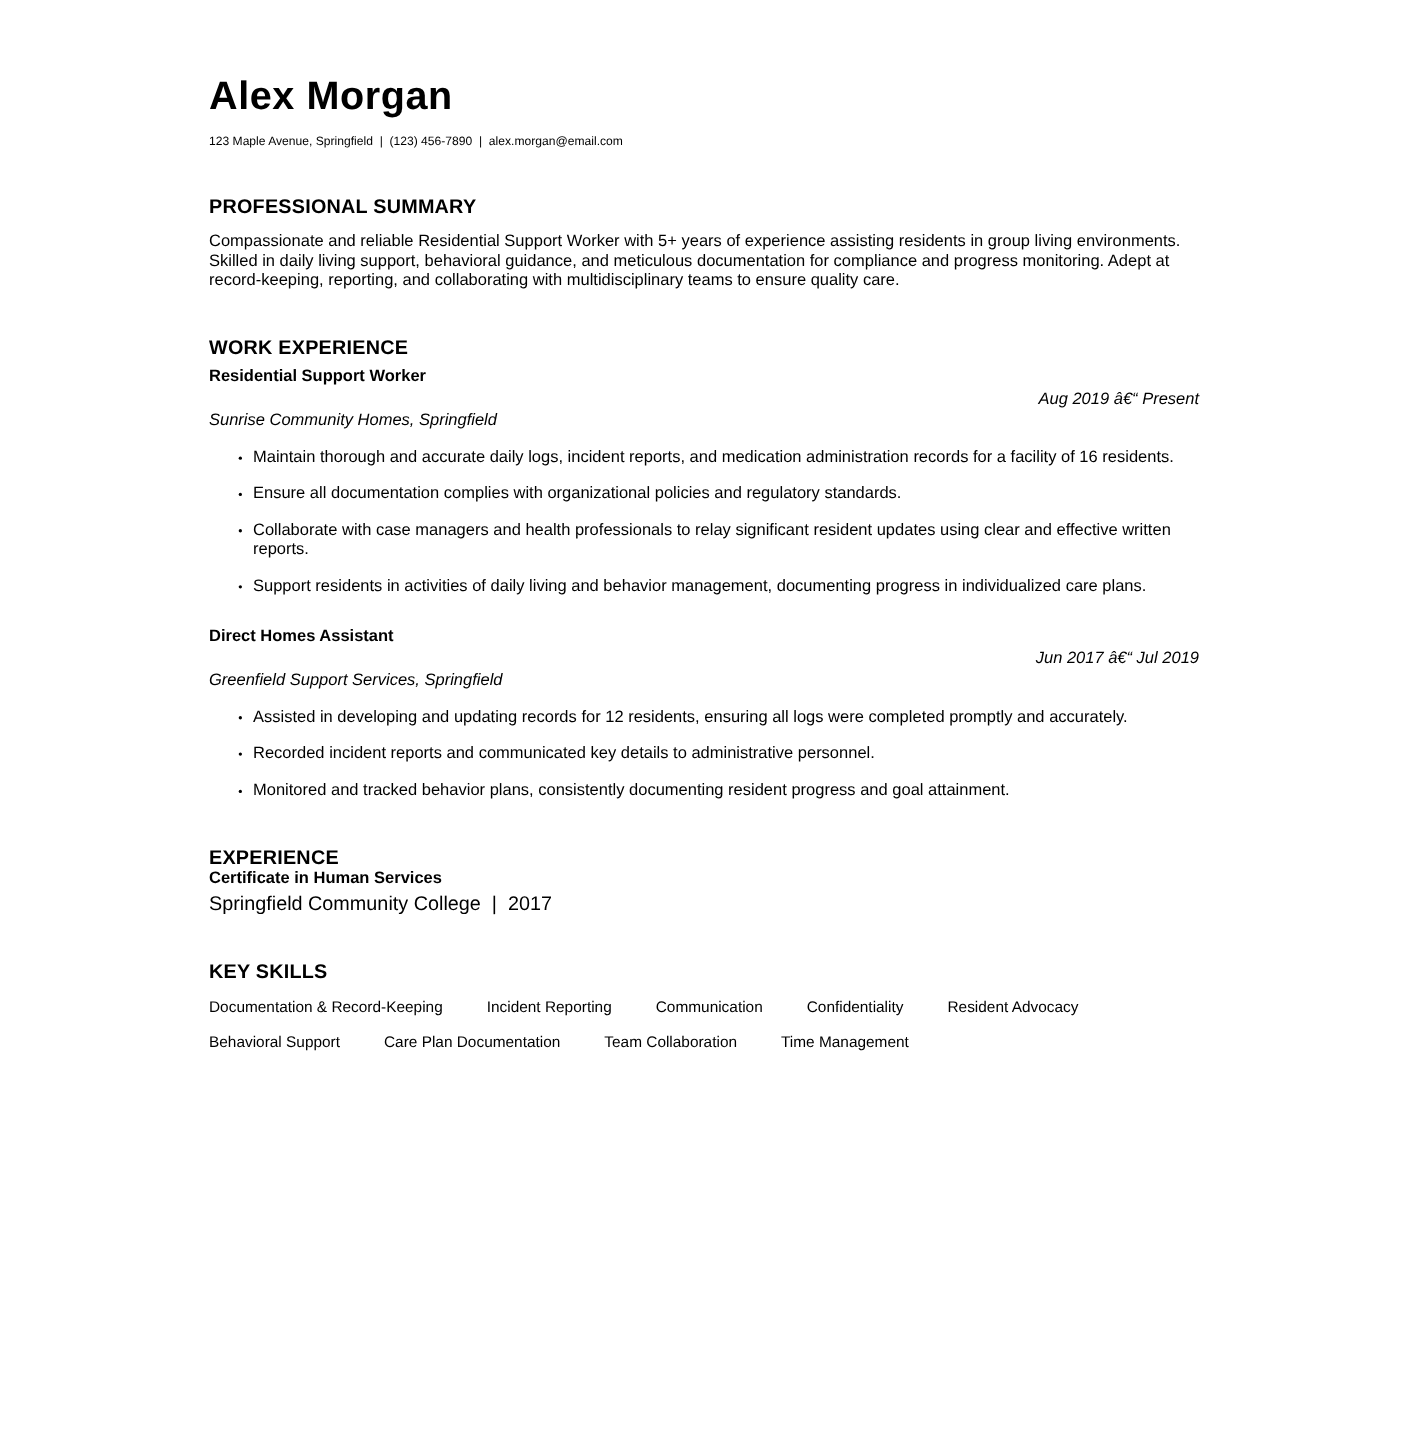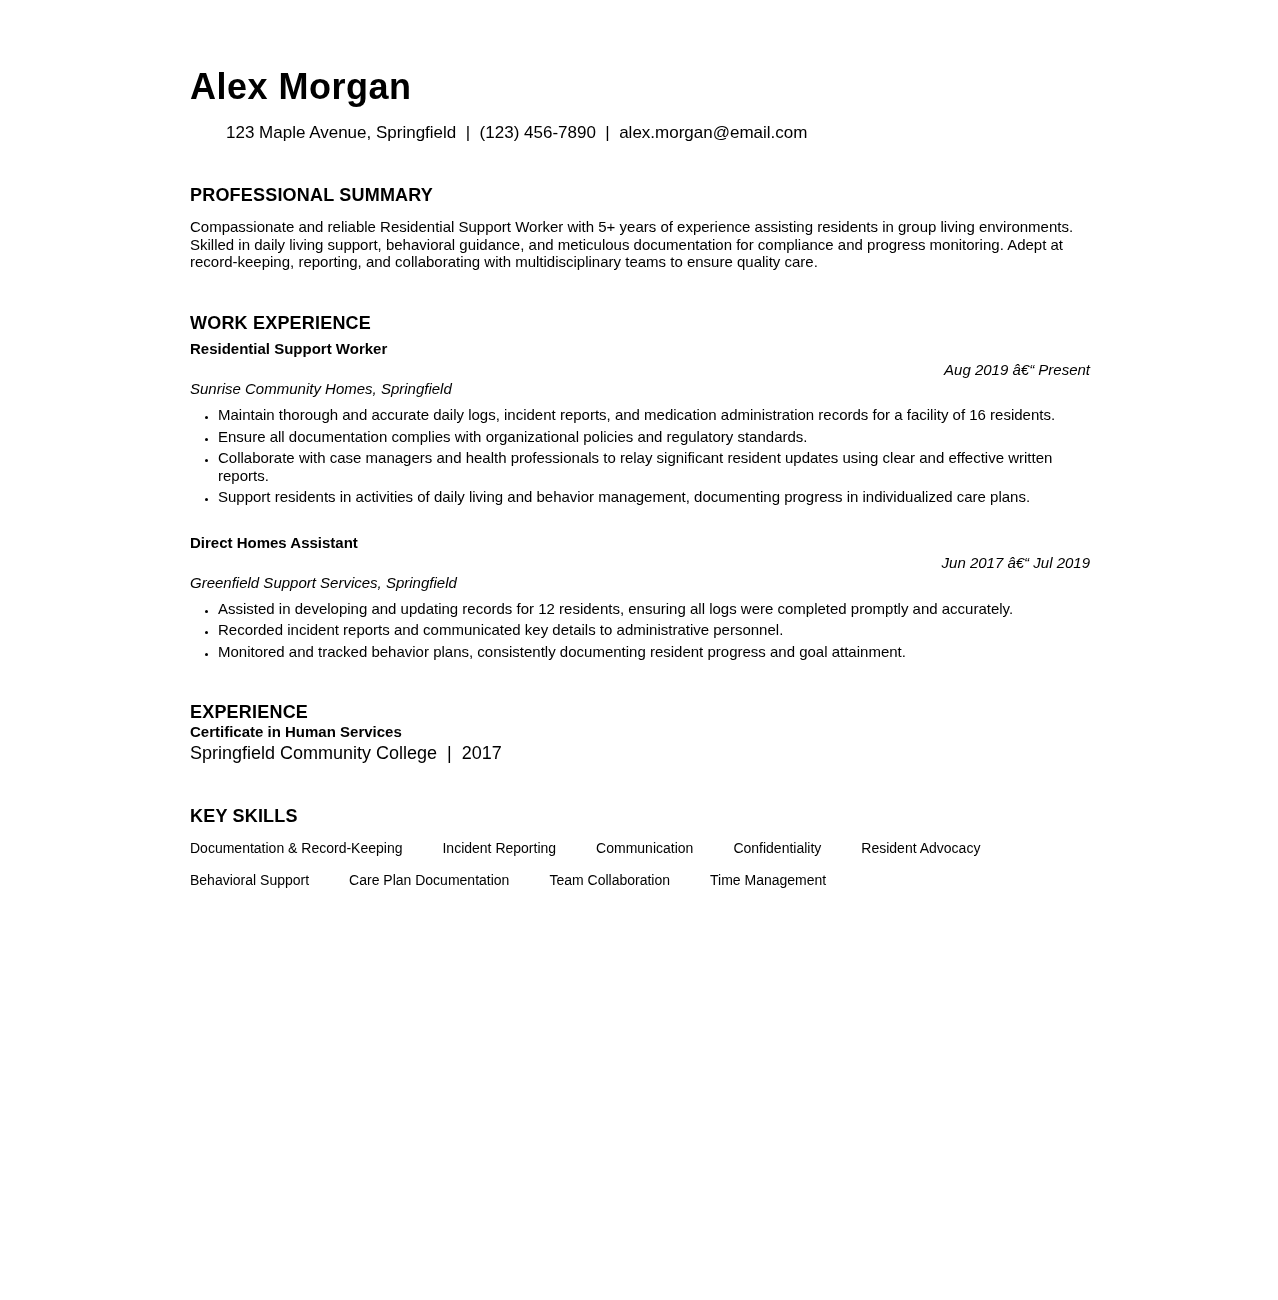--- a/index.html
+++ b/index.html
@@ -18,25 +18,24 @@
     padding-top: 68px;
   }
   .name {
     font-size: 36px;
     font-weight: bold;
     line-height: 1.05;
     margin: 0;
     letter-spacing: 0.5px;
   }
   .contact {
-    font-size: 17px;
+    font-size: 11px;
     margin-top: 17px;
     white-space: pre-wrap;
     line-height: 1.16;
-    margin-left: 36px;
   }
   .section-heading {
     font-size: 18px;
     font-weight: bold;
     margin: 42px 0 0 0;
     line-height: 1.15;
     letter-spacing: 0.2px;
   }
   .summary-text {
     font-size: 15px;
@@ -65,21 +64,21 @@
     margin-top: 2px;
     line-height: 1.16;
   }
   ul.job-bullets {
     margin: 9px 0 0 0;
     padding-left: 24px;
     font-size: 15px;
     line-height: 1.165;
   }
   ul.job-bullets li {
-    margin: 4px;
+    margin: 16px;
     padding: 0;
   }
   ul.job-bullets li::marker {
     font-size: 11px;
   }
   .edu-degree {
     font-size: 15px;
     font-weight: bold;
     line-height: 1.16;
   }

